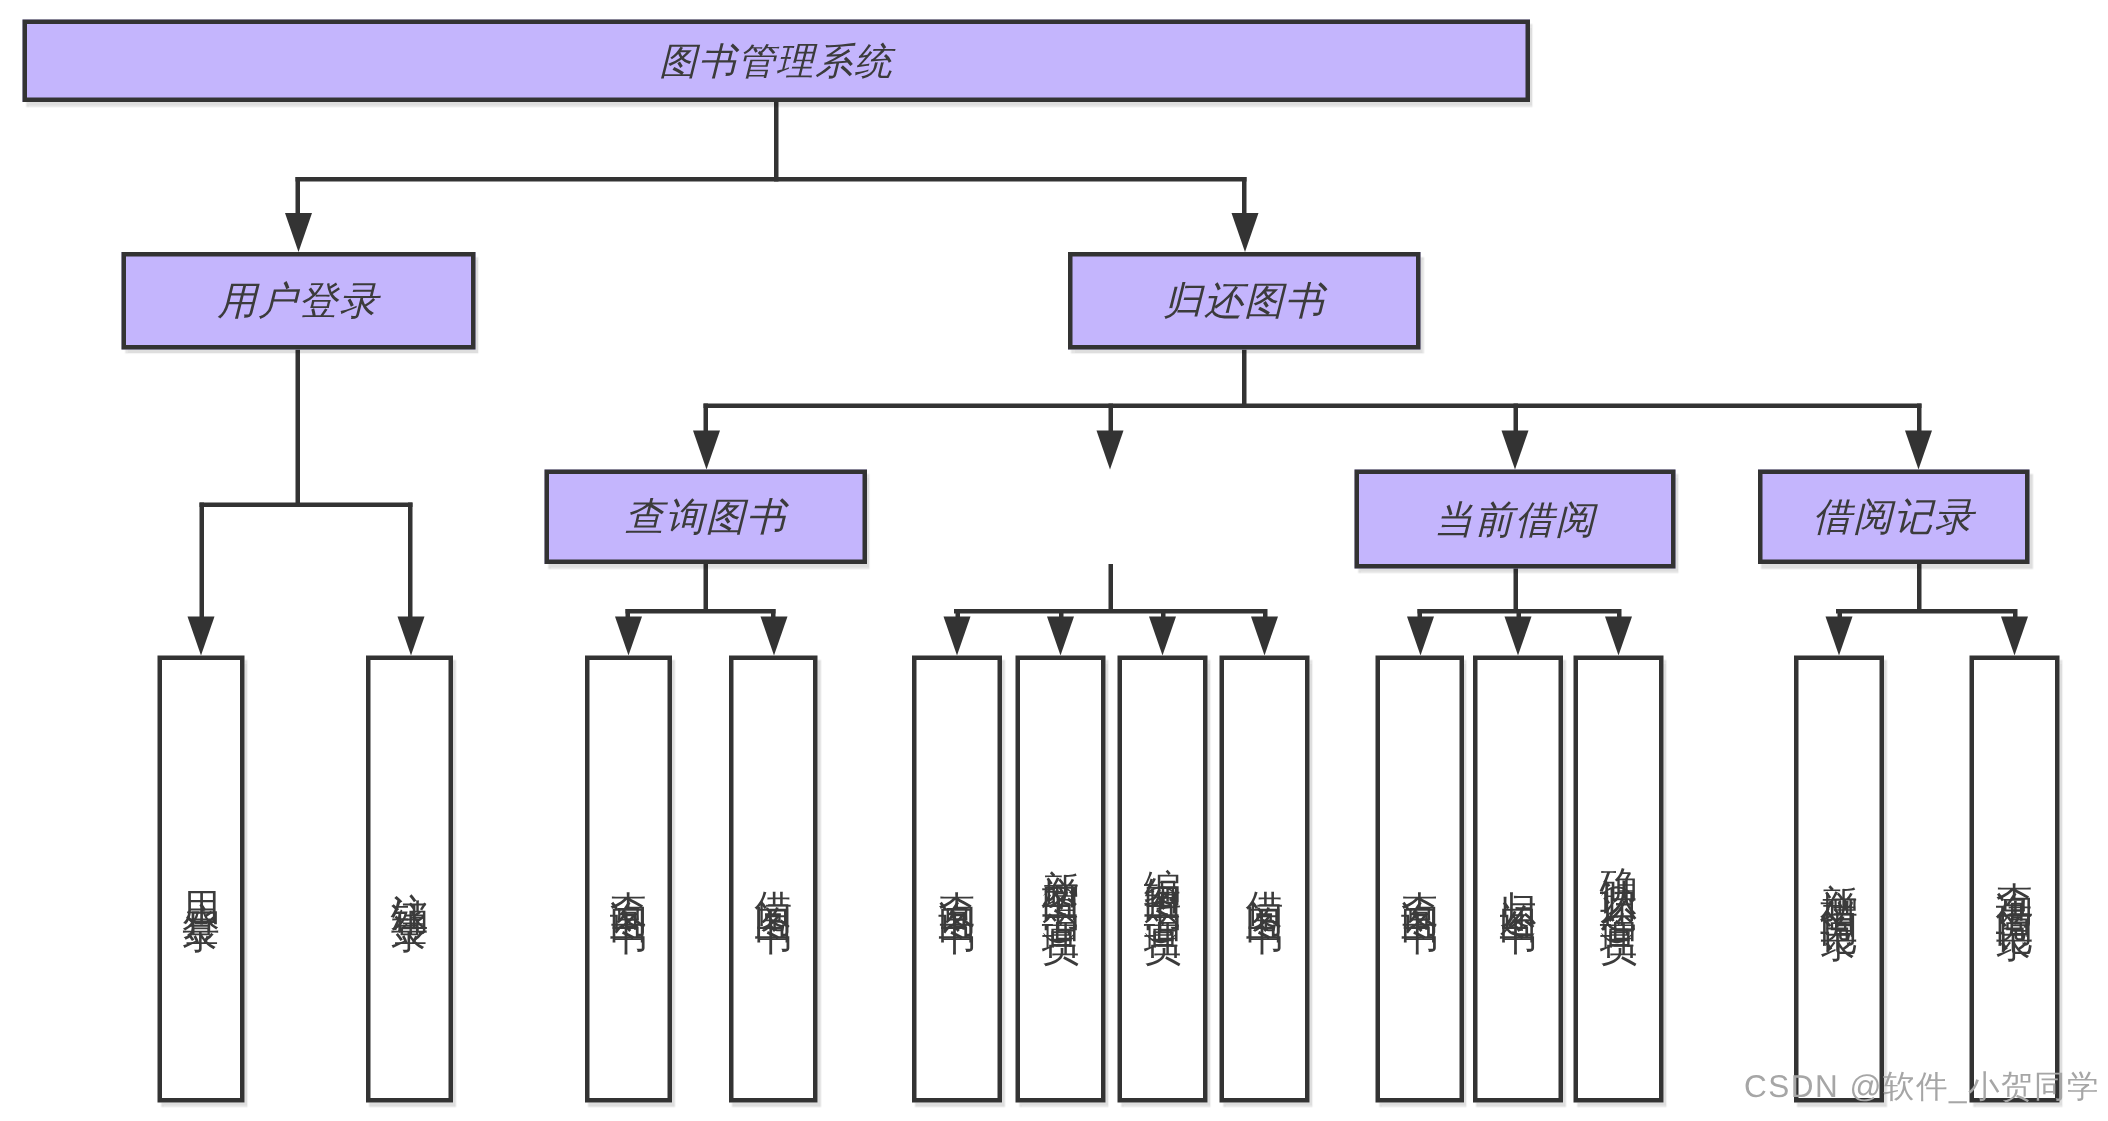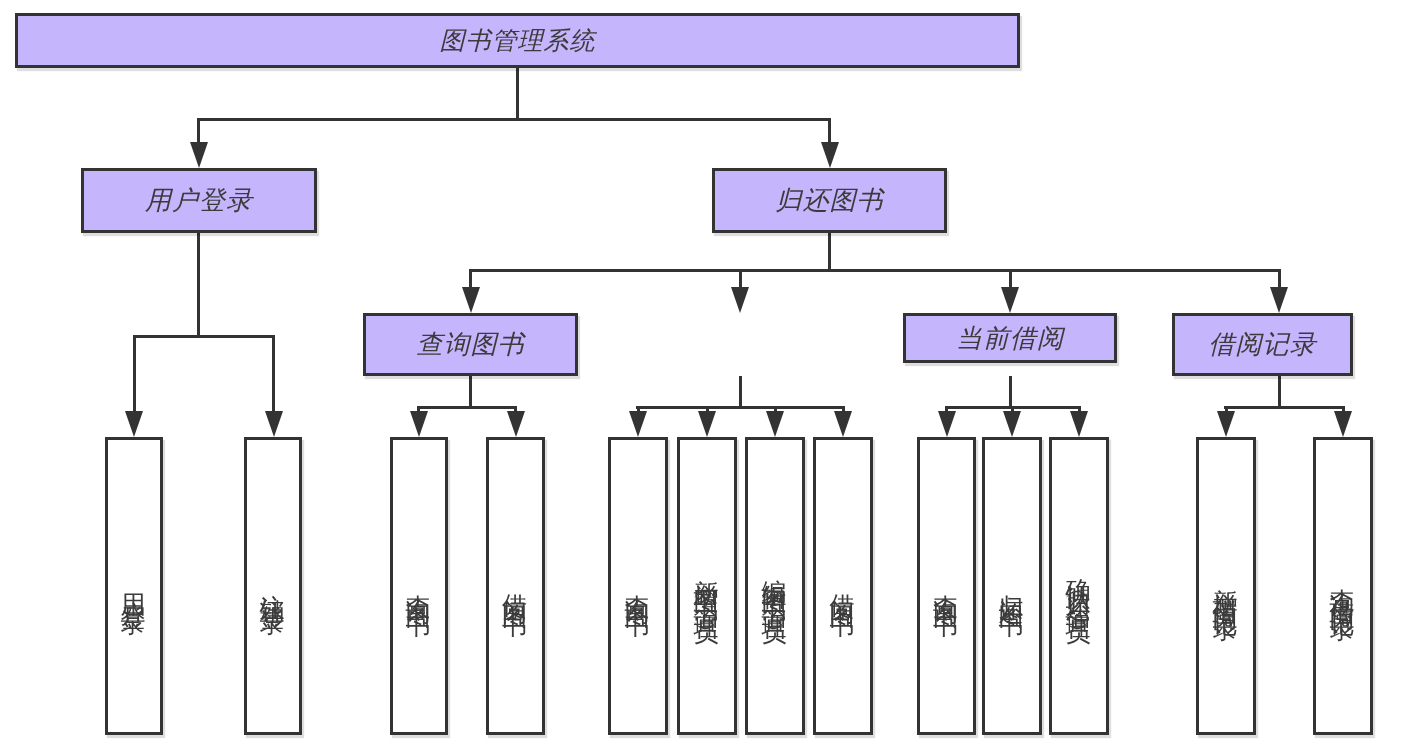--- a/index.html
+++ b/index.html
@@ -70,21 +70,21 @@
 <body>
 
 <div class="stage">
 
   <div class="node root" style="left:15px;top:13px;width:1005px;height:55px">图书管理系统</div>
 
   <div class="node" style="left:81px;top:168px;width:236px;height:65px">用户登录</div>
   <div class="node" style="left:712px;top:168px;width:235px;height:65px">归还图书</div>
 
   <div class="node" style="left:363px;top:313px;width:215px;height:63px">查询图书</div>
-  <div class="node" style="left:903px;top:313px;width:214px;height:50px">当前借阅</div>
+  <div class="node" style="left:903px;top:313px;width:214px;height:66px">当前借阅</div>
   <div class="node" style="left:1172px;top:313px;width:181px;height:63px">借阅记录</div>
 
   <div class="leaf" style="left:105px;top:437px;width:58px;height:298px">用户登录</div>
   <div class="leaf" style="left:244px;top:437px;width:58px;height:298px">注销登录</div>
 
   <div class="leaf" style="left:390px;top:437px;width:58px;height:298px">查询图书</div>
   <div class="leaf" style="left:486px;top:437px;width:59px;height:298px">借阅图书</div>
 
   <div class="leaf" style="left:608px;top:437px;width:60px;height:298px">查询图书</div>
   <div class="leaf" style="left:677px;top:437px;width:60px;height:298px">新增图书（管理员）</div>
@@ -150,14 +150,15 @@
   <div class="vline" style="left:1078px;top:406px;height:8px"></div>
   <div class="arrow" style="left:1070px;top:411px"></div>
 
   <div class="vline" style="left:1278px;top:376px;height:32px"></div>
   <div class="hline" style="left:1224px;top:406px;width:120px"></div>
   <div class="vline" style="left:1225px;top:406px;height:8px"></div>
   <div class="arrow" style="left:1217px;top:411px"></div>
   <div class="vline" style="left:1342px;top:406px;height:8px"></div>
   <div class="arrow" style="left:1334px;top:411px"></div>
 
+  <div class="watermark">CSDN @软件_小贺同学</div>
 
 </div>
 
 </body></html>

